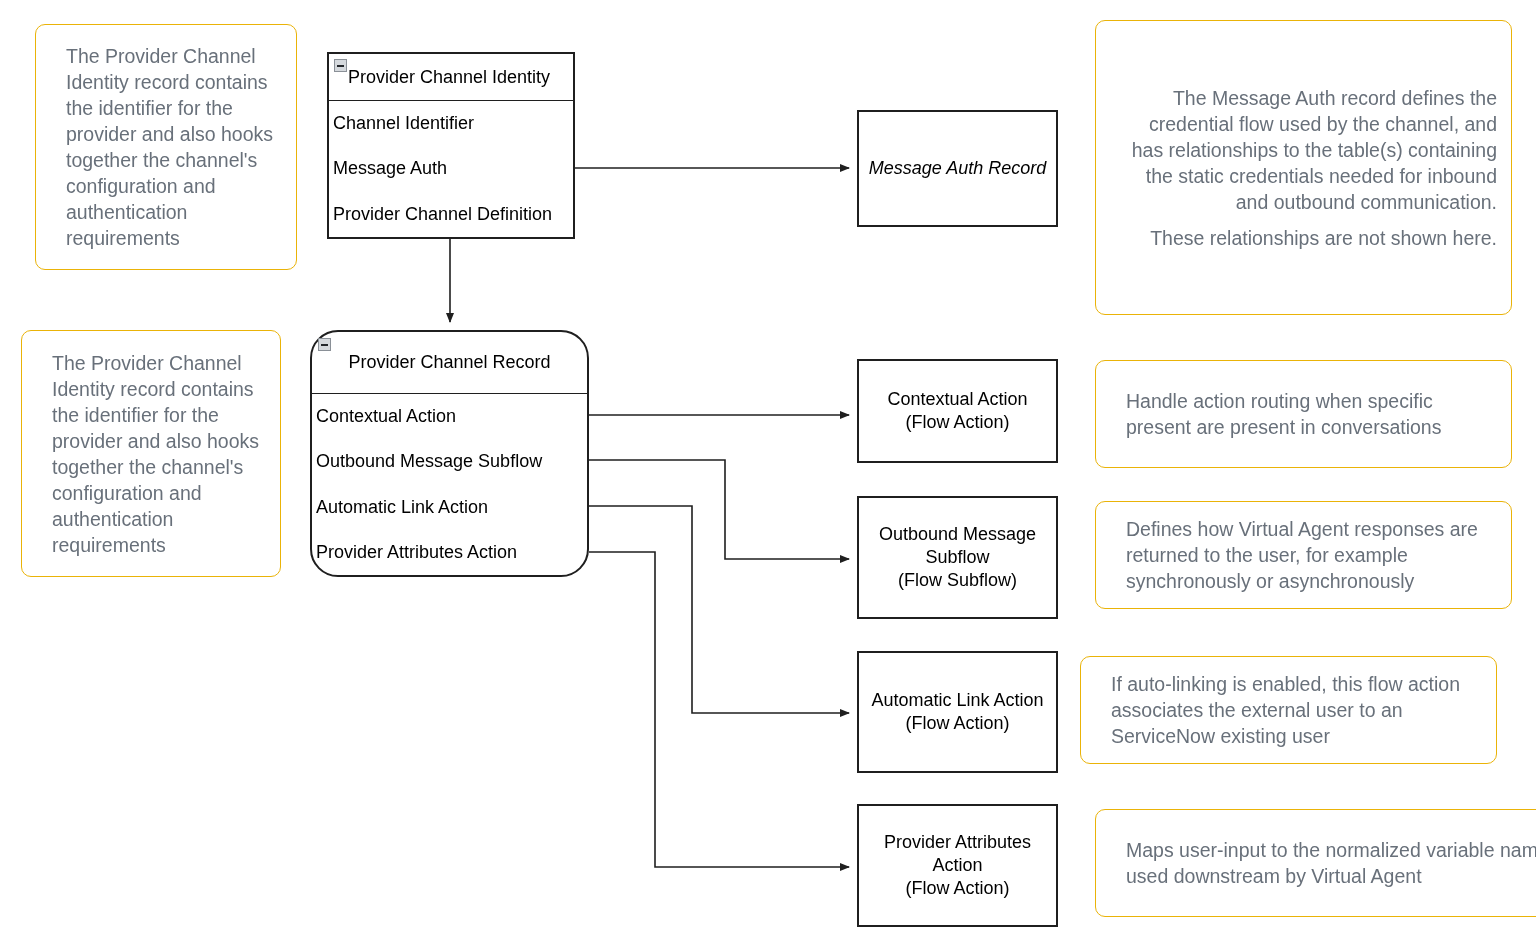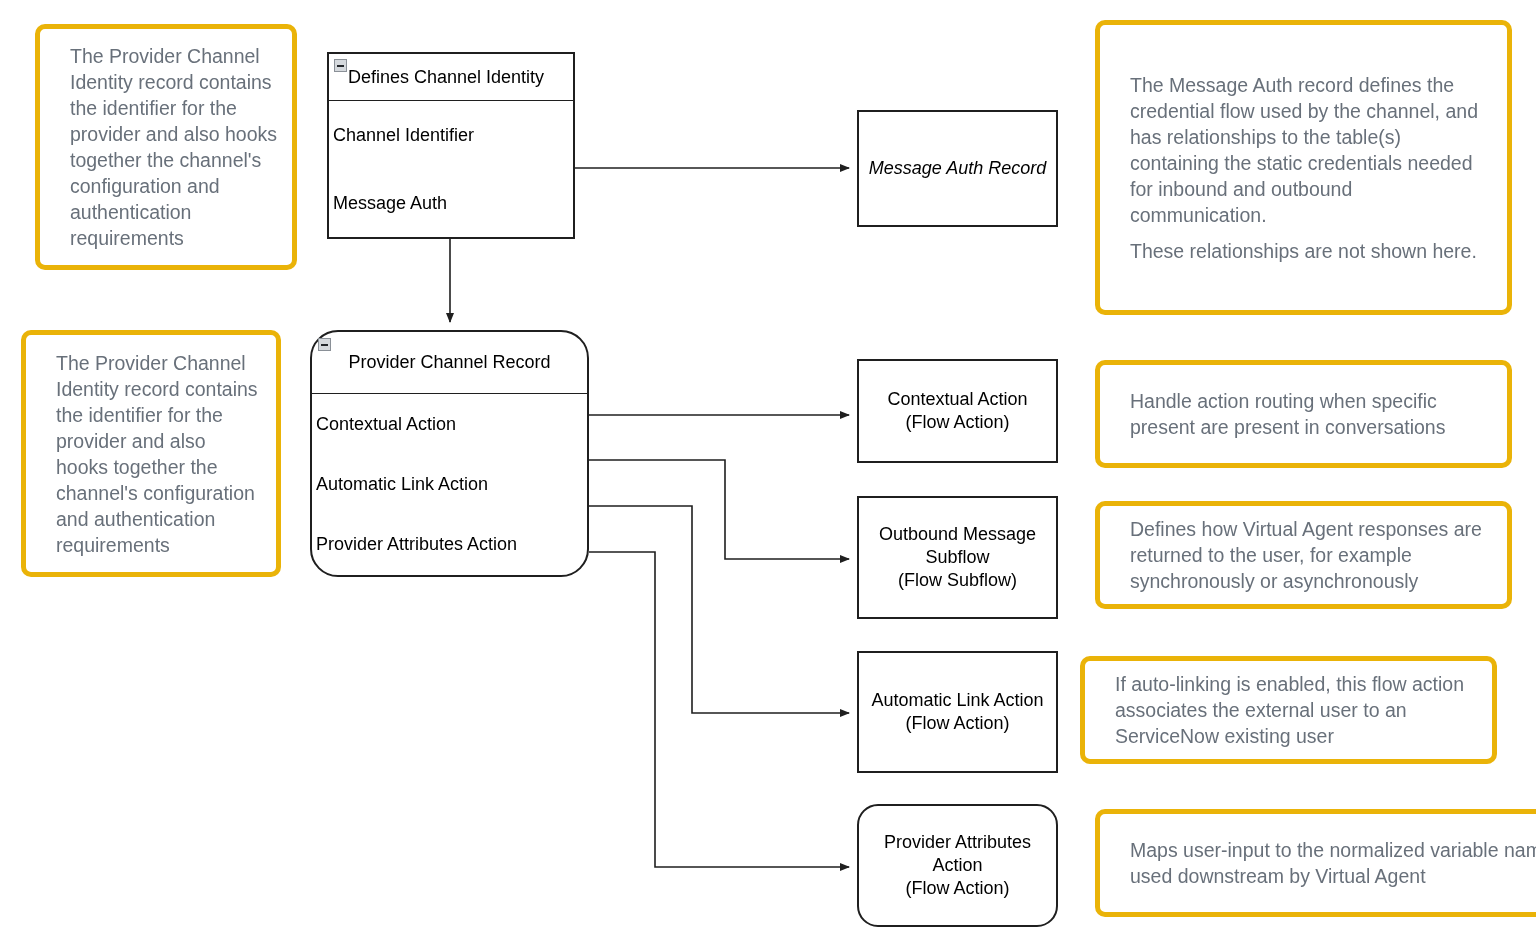--- a/index.html
+++ b/index.html
@@ -14,21 +14,21 @@
     position: relative;
     width: 1536px;
     height: 952px;
     background: #ffffff;
     overflow: hidden;
   }
   
   .note {
     position: absolute;
     box-sizing: border-box;
-    border: 5px solid #eab308;
+    border: 1px solid #eab308;
     border-radius: 10px;
     background: #ffffff;
     color: #68707a;
     font-size: 19.5px;
     line-height: 26px;
     display: flex;
     flex-direction: column;
     justify-content: center;
   }
   .note .note-body {
@@ -144,57 +144,59 @@
     <div class="note-body">The Provider Channel Identity record contains the identifier for the provider and also hooks together the channel's configuration and authentication requirements</div>
   </div>
 
   <div class="note" style="left:21px; top:330px; width:260px; height:247px;">
     <div class="note-body">The Provider Channel Identity record contains the identifier for the provider and also hooks together the channel's configuration and authentication requirements</div>
   </div>
 
   <div class="record" style="left:327px; top:52px; width:248px; height:187px;">
     <div class="record-header" style="height:47px; padding-left:19px;">
       <span class="collapse-icon" style="left:5px; top:5px;"></span>
-      <span>Defines Channel Identity</span>
+      <span>Provider Channel Identity</span>
     </div>
     <div class="record-rows">
       <div class="record-row">Channel Identifier</div>
       <div class="record-row">Message Auth</div>
+      <div class="record-row">Provider Channel Definition</div>
     </div>
   </div>
 
   <div class="record" style="left:310px; top:330px; width:279px; height:247px;border-radius:28px;">
     <div class="record-header" style="height:62px; justify-content:center;">
       <span class="collapse-icon" style="left:6px; top:6px;"></span>
       <span>Provider Channel Record</span>
     </div>
     <div class="record-rows">
       <div class="record-row">Contextual Action</div>
+      <div class="record-row">Outbound Message Subflow</div>
       <div class="record-row">Automatic Link Action</div>
       <div class="record-row">Provider Attributes Action</div>
     </div>
   </div>
 
   <div class="node" style="left:857px; top:110px; width:201px; height:117px;font-style:italic;">Message Auth Record</div>
 
   <div class="node" style="left:857px; top:359px; width:201px; height:104px;">Contextual Action
 (Flow Action)</div>
 
   <div class="node" style="left:857px; top:496px; width:201px; height:123px;">Outbound Message
 Subflow
 (Flow Subflow)</div>
 
   <div class="node" style="left:857px; top:651px; width:201px; height:122px;">Automatic Link Action
 (Flow Action)</div>
 
-  <div class="node" style="left:857px; top:804px; width:201px; height:123px;border-radius:21px;">Provider Attributes
+  <div class="node" style="left:857px; top:804px; width:201px; height:123px;">Provider Attributes
 Action
 (Flow Action)</div>
 
-  <div class="note" style="left:1095px; top:20px; width:417px; height:295px;">
+  <div class="note" style="left:1095px; top:20px; width:417px; height:295px;text-align:right;">
     <div class="note-body">The Message Auth record defines the credential flow used by the channel, and has relationships to the table(s) containing the static credentials needed for inbound and outbound communication.</div>
     <div class="note-body">These relationships are not shown here.</div>
   </div>
 
   <div class="note" style="left:1095px; top:360px; width:417px; height:108px;">
     <div class="note-body">Handle action routing when specific present are present in conversations</div>
   </div>
 
   <div class="note" style="left:1095px; top:501px; width:417px; height:108px;">
     <div class="note-body">Defines how Virtual Agent responses are returned to the user, for example synchronously or asynchronously</div>

